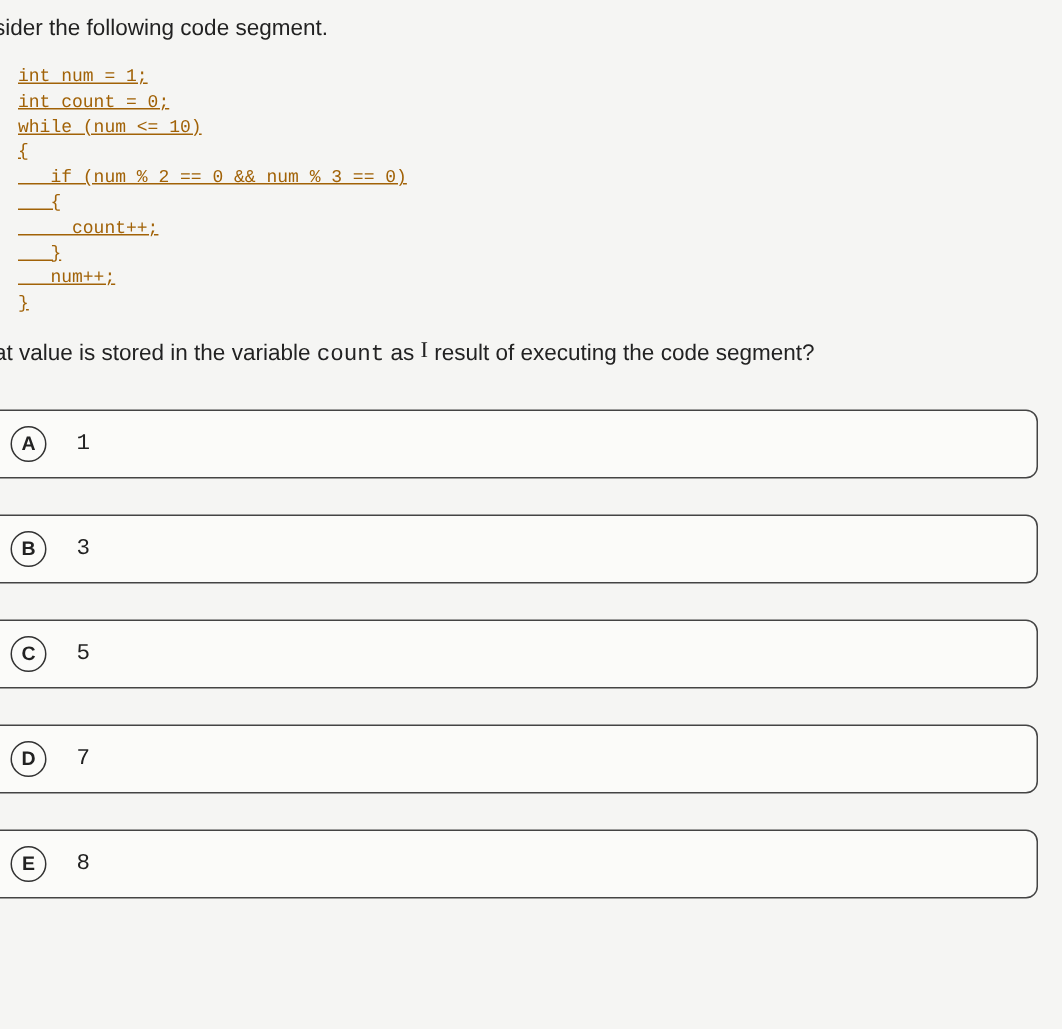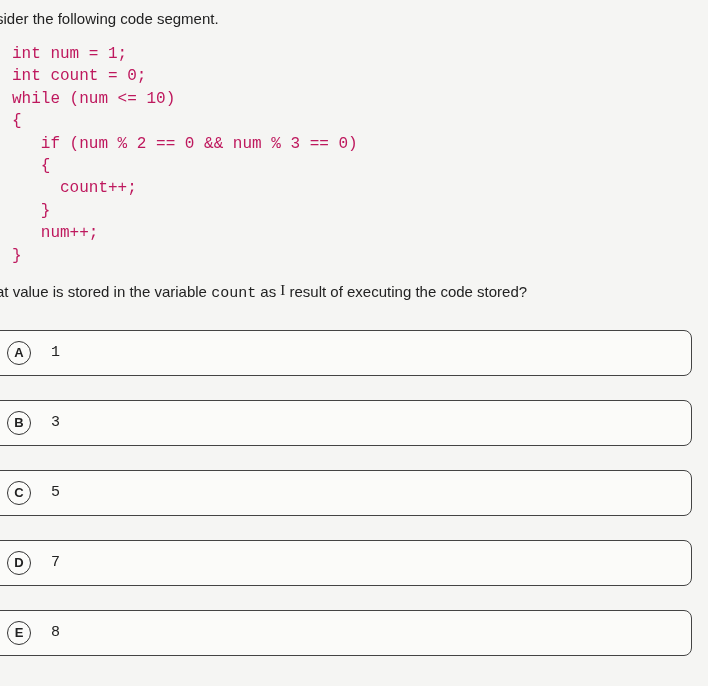--- a/index.html
+++ b/index.html
@@ -14,25 +14,26 @@
       width: 708px;
       color: #222;
     }
     .question-intro {
       font-size: 15px;
       padding: 0 0 12px 0;
       margin-left: -4px;
     }
     .code-block {
       font-family: 'Courier New', Courier, monospace;
-      font-size: 16px;
+      font-size: 12px;
       line-height: 1.4;
       white-space: pre;
       margin: 4px 0 16px 12px;
-      color: #be185d;
+      color: #a16207;
+      text-decoration: underline;
     }
     .question-text {
       font-size: 15px;
       margin: 8px 0 28px 0;
       margin-left: -4px;
     }
     .code-inline {
       font-family: Liberation Mono, monospace;
     }
     .cursor {
@@ -84,21 +85,21 @@
 while (num &lt;= 10)
 {
    if (num % 2 == 0 &amp;&amp; num % 3 == 0)
    {
      count++;
    }
    num++;
 }</div>
 
 <div class="question-text">
-  <span>at value is stored in the variable </span><span class="code-inline">count</span><span> as </span><span class="cursor">I</span><span> result of executing the code stored?</span>
+  <span>at value is stored in the variable </span><span class="code-inline">count</span><span> as </span><span class="cursor">I</span><span> result of executing the code segment?</span>
 </div>
 
 <div class="options">
   <div class="option">
     <div class="option-letter">A</div>
     <div class="option-value">1</div>
   </div>
   <div class="option">
     <div class="option-letter">B</div>
     <div class="option-value">3</div>

